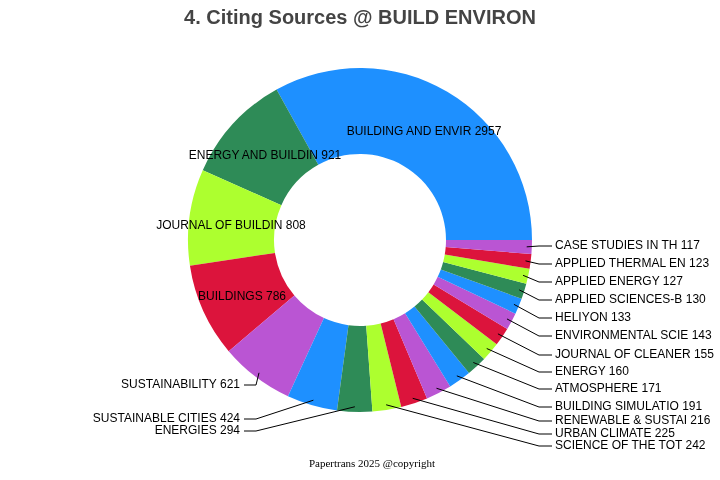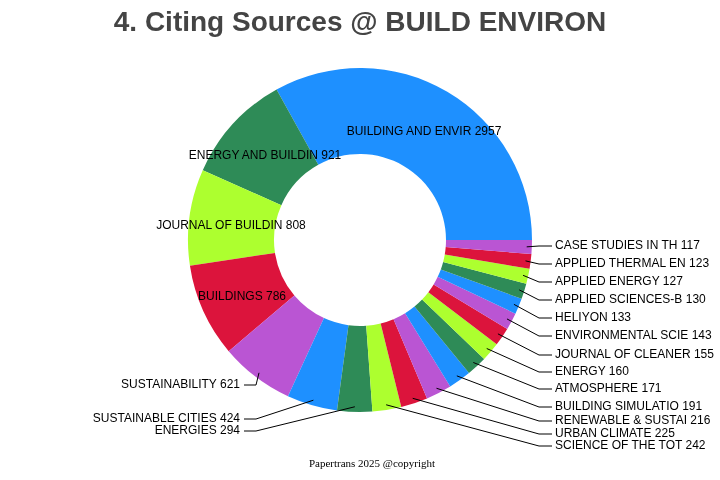--- a/index.html
+++ b/index.html
@@ -1,17 +1,17 @@
 <!DOCTYPE html>
 <html><head>
 <meta charset="utf-8">
 <style>
   html, body { margin:0; padding:0; background:#ffffff; }
   body { width:720px; height:480px; position:relative; overflow:hidden; font-family:"Liberation Sans", sans-serif; }
-  .title { position:absolute; left:0; top:6px; width:720px; text-align:center; font-family:"Liberation Sans", sans-serif; font-weight:bold; font-size:28px; color:#444444; }
+  .title { position:absolute; left:0; top:6px; width:720px; text-align:center; font-family:"Liberation Sans", sans-serif; font-weight:bold; font-size:20px; color:#444444; }
   svg { position:absolute; left:0; top:0; }
   .footer { position:absolute; left:12px; top:457px; width:720px; text-align:center; font-family:"Liberation Serif", serif; font-size:11px; color:#000; }
 </style>
 </head>
 <body>
 
 <div class="title">4. Citing Sources @ BUILD ENVIRON</div>
 
 <svg id="chart" width="720" height="480" viewBox="0 0 720 480" xmlns="http://www.w3.org/2000/svg">
   <g id="slices">

